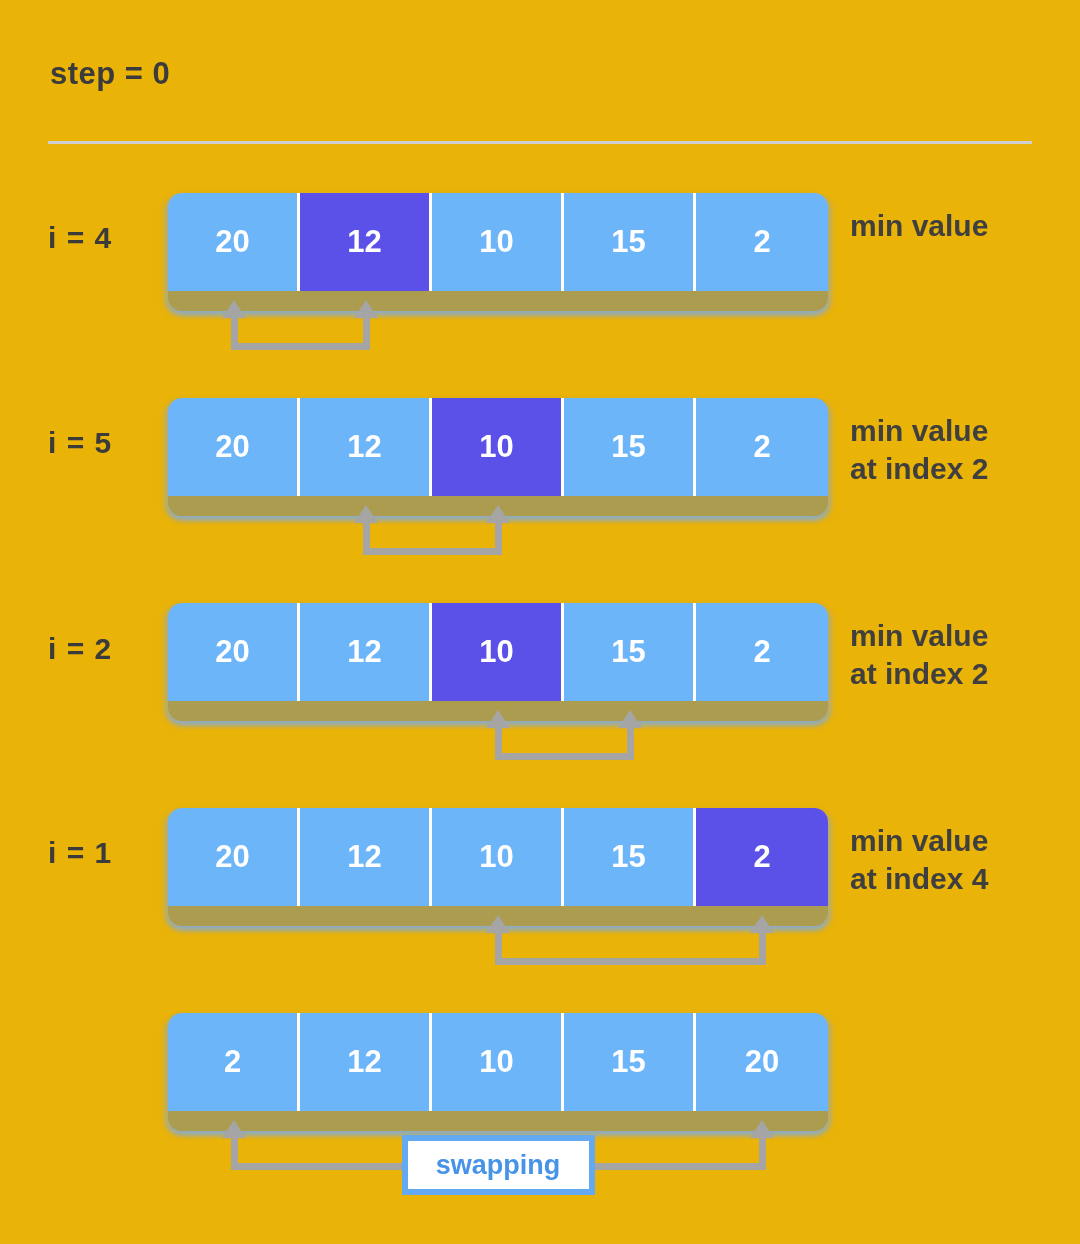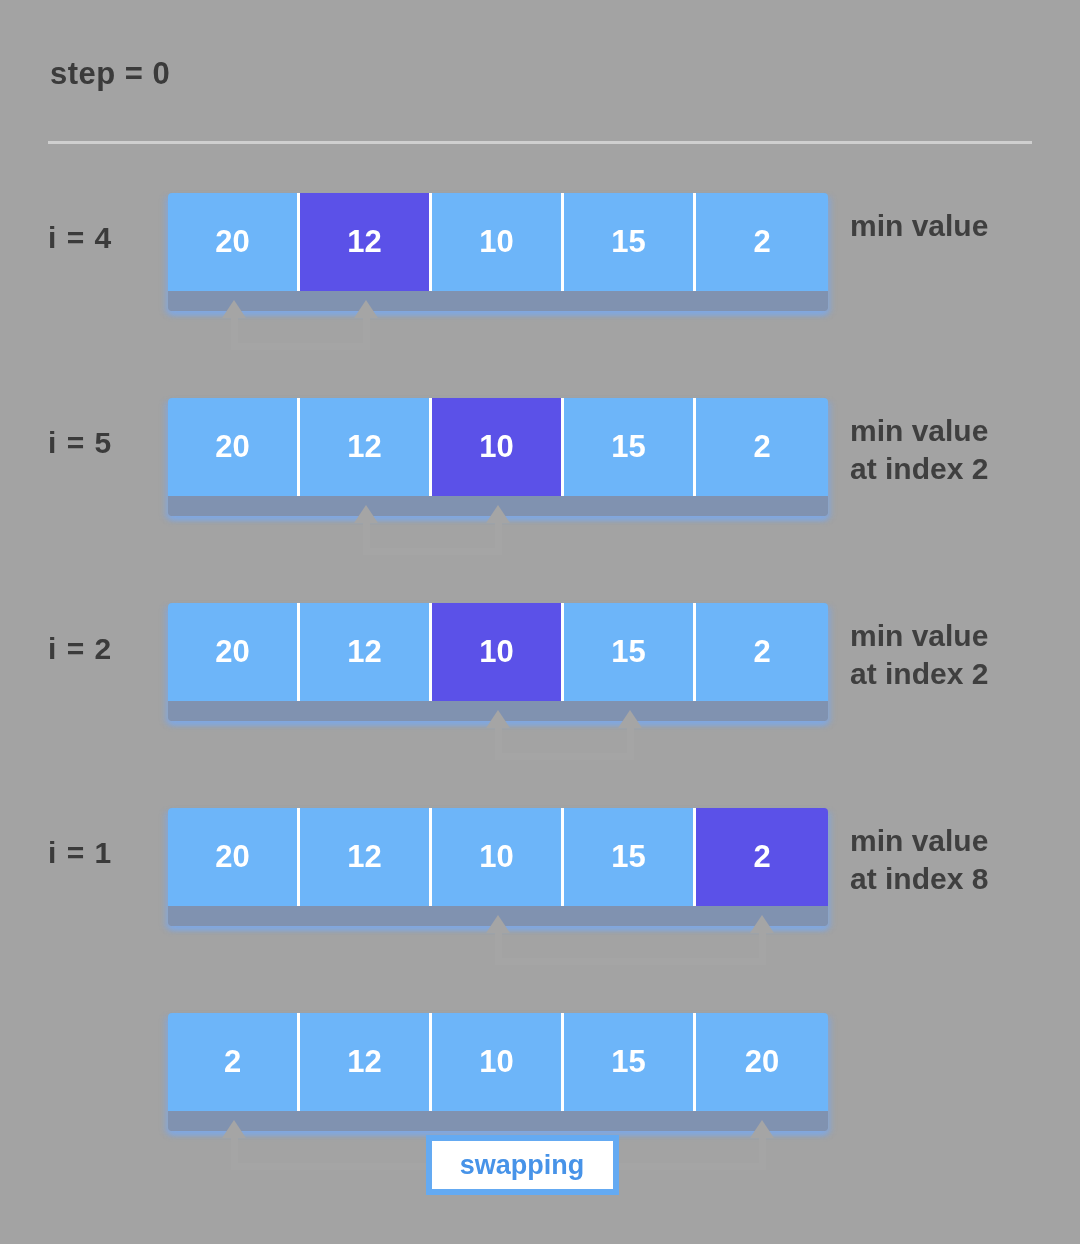--- a/index.html
+++ b/index.html
@@ -1,40 +1,40 @@
 <!DOCTYPE html>
 <html><head>
 <meta charset="utf-8">
 <style>
   html,body{margin:0;padding:0;background:#ffffff;}
   #canvas{
     position:relative;
     width:1080px;height:1244px;
-    background:#a3a3a3;
+    background:#eab308;
     font-family:"Liberation Sans", sans-serif;
     overflow:hidden;
   }
   .step-label{
     position:absolute;left:50px;top:56px;
     font-size:31px;font-weight:bold;color:#3b3b3b;
     letter-spacing:0.5px;
   }
   .header-rule{
     position:absolute;left:48px;top:141px;
     width:984px;height:3px;background:#cfcfcf;
   }
   .index-label{
     position:absolute;left:48px;
     font-size:30px;font-weight:bold;color:#3b3b3b;
     letter-spacing:1px;white-space:nowrap;
   }
   .array-bar{
     position:absolute;
     width:660px;height:118px;
-    border-radius:4px;
+    border-radius:14px;
     overflow:hidden;
     display:flex;
     z-index:1;
     box-shadow:0 5px 5px rgba(120,170,240,0.55), -4px 3px 5px rgba(120,170,240,0.35), 4px 3px 5px rgba(120,170,240,0.35);
   }
   .array-cell{
     width:132px;height:98px;
     box-sizing:border-box;
     display:flex;align-items:center;justify-content:center;
     font-size:31px;font-weight:bold;color:#ffffff;
@@ -173,21 +173,21 @@
         <div class="array-cell divided" style="background: rgb(109, 181, 249); color: rgb(255, 255, 255);">
           <span>15</span>
         </div>
         <div class="array-cell" style="background: rgb(91, 81, 232); color: rgb(255, 255, 255);">
           <span>2</span>
         </div>
         <div class="bar-shadow"></div>
       </div>
       <div class="note" style="top: 822px; color: rgb(63, 63, 63);">
         <div>min value</div>
-        <div>at index 8</div>
+        <div>at index 4</div>
       </div>
       <div class="arrow-head" style="left: 486px; top: 915px; border-bottom-color: rgb(165, 165, 165);"></div>
       <div class="arrow-seg" style="left: 494.5px; top: 933px; width: 7px; height: 32px; background: rgb(165, 165, 165);"></div>
       <div class="arrow-head" style="left: 750px; top: 915px; border-bottom-color: rgb(165, 165, 165);"></div>
       <div class="arrow-seg" style="left: 758.5px; top: 933px; width: 7px; height: 32px; background: rgb(165, 165, 165);"></div>
       <div class="arrow-seg" style="left: 494.5px; top: 958px; width: 271px; height: 7px; background: rgb(165, 165, 165);"></div>
       <div class="array-bar" style="left: 168px; top: 1013px;">
         <div class="array-cell divided" style="background: rgb(109, 181, 249); color: rgb(255, 255, 255);">
           <span>2</span>
         </div>
@@ -203,17 +203,17 @@
         <div class="array-cell" style="background: rgb(109, 181, 249); color: rgb(255, 255, 255);">
           <span>20</span>
         </div>
         <div class="bar-shadow"></div>
       </div>
       <div class="arrow-head" style="left: 222px; top: 1120px; border-bottom-color: rgb(165, 165, 165);"></div>
       <div class="arrow-seg" style="left: 230.5px; top: 1138px; width: 7px; height: 32px; background: rgb(165, 165, 165);"></div>
       <div class="arrow-head" style="left: 750px; top: 1120px; border-bottom-color: rgb(165, 165, 165);"></div>
       <div class="arrow-seg" style="left: 758.5px; top: 1138px; width: 7px; height: 32px; background: rgb(165, 165, 165);"></div>
       <div class="arrow-seg" style="left: 230.5px; top: 1163px; width: 535px; height: 7px; background: rgb(165, 165, 165);"></div>
-      <div class="swap-box" style="left: 401.5px; top: 1135px; border-color: rgb(100, 170, 242); color: rgb(71, 147, 232); margin-left: 24px;">
+      <div class="swap-box" style="left: 401.5px; top: 1135px; border-color: rgb(100, 170, 242); color: rgb(71, 147, 232);">
         <span>swapping</span>
       </div>
     </div>
 </div>
 
 </body></html>

